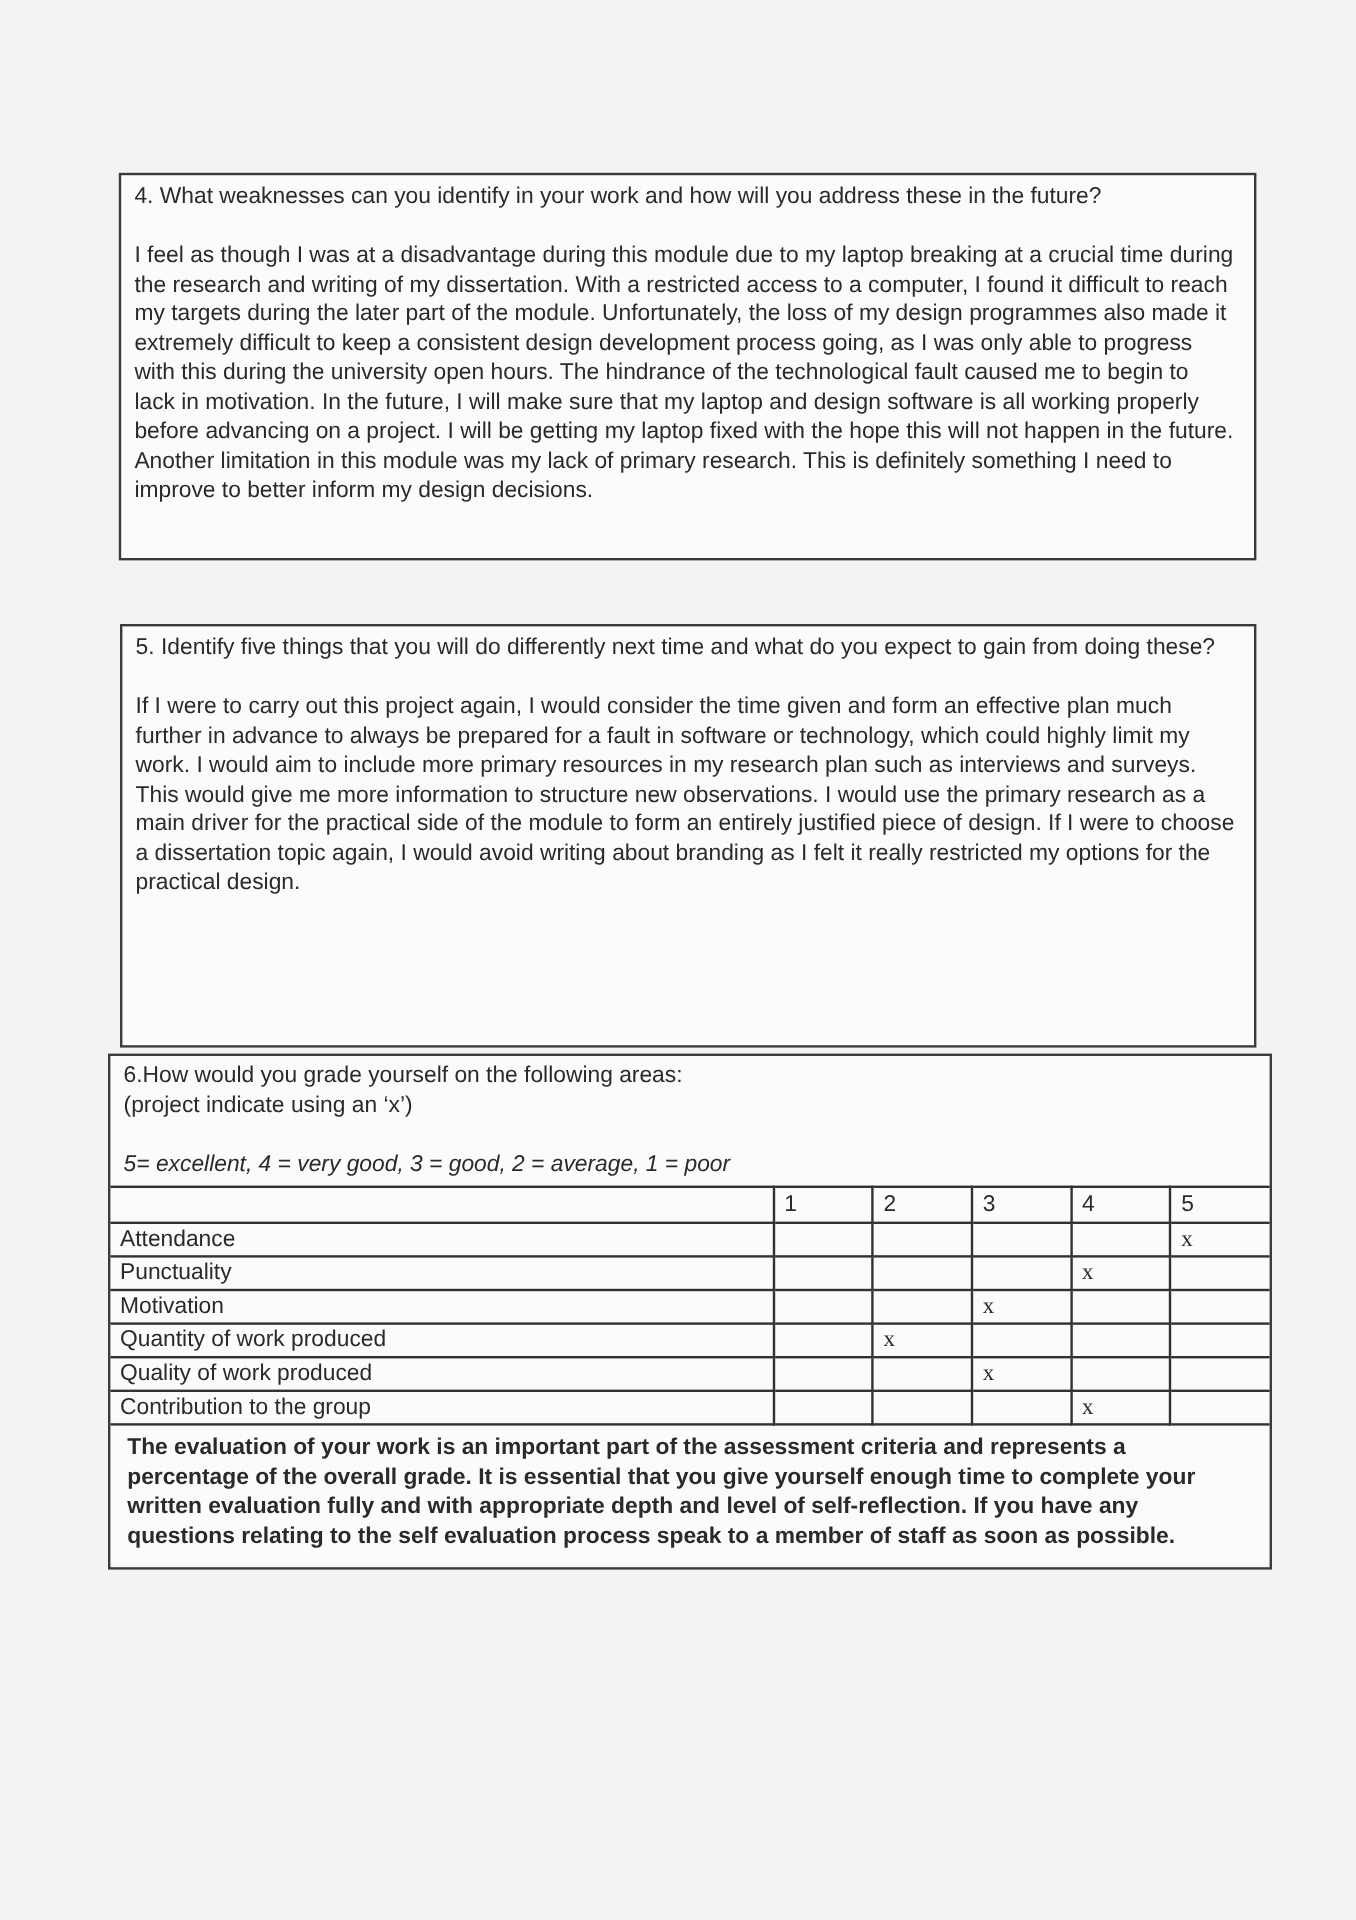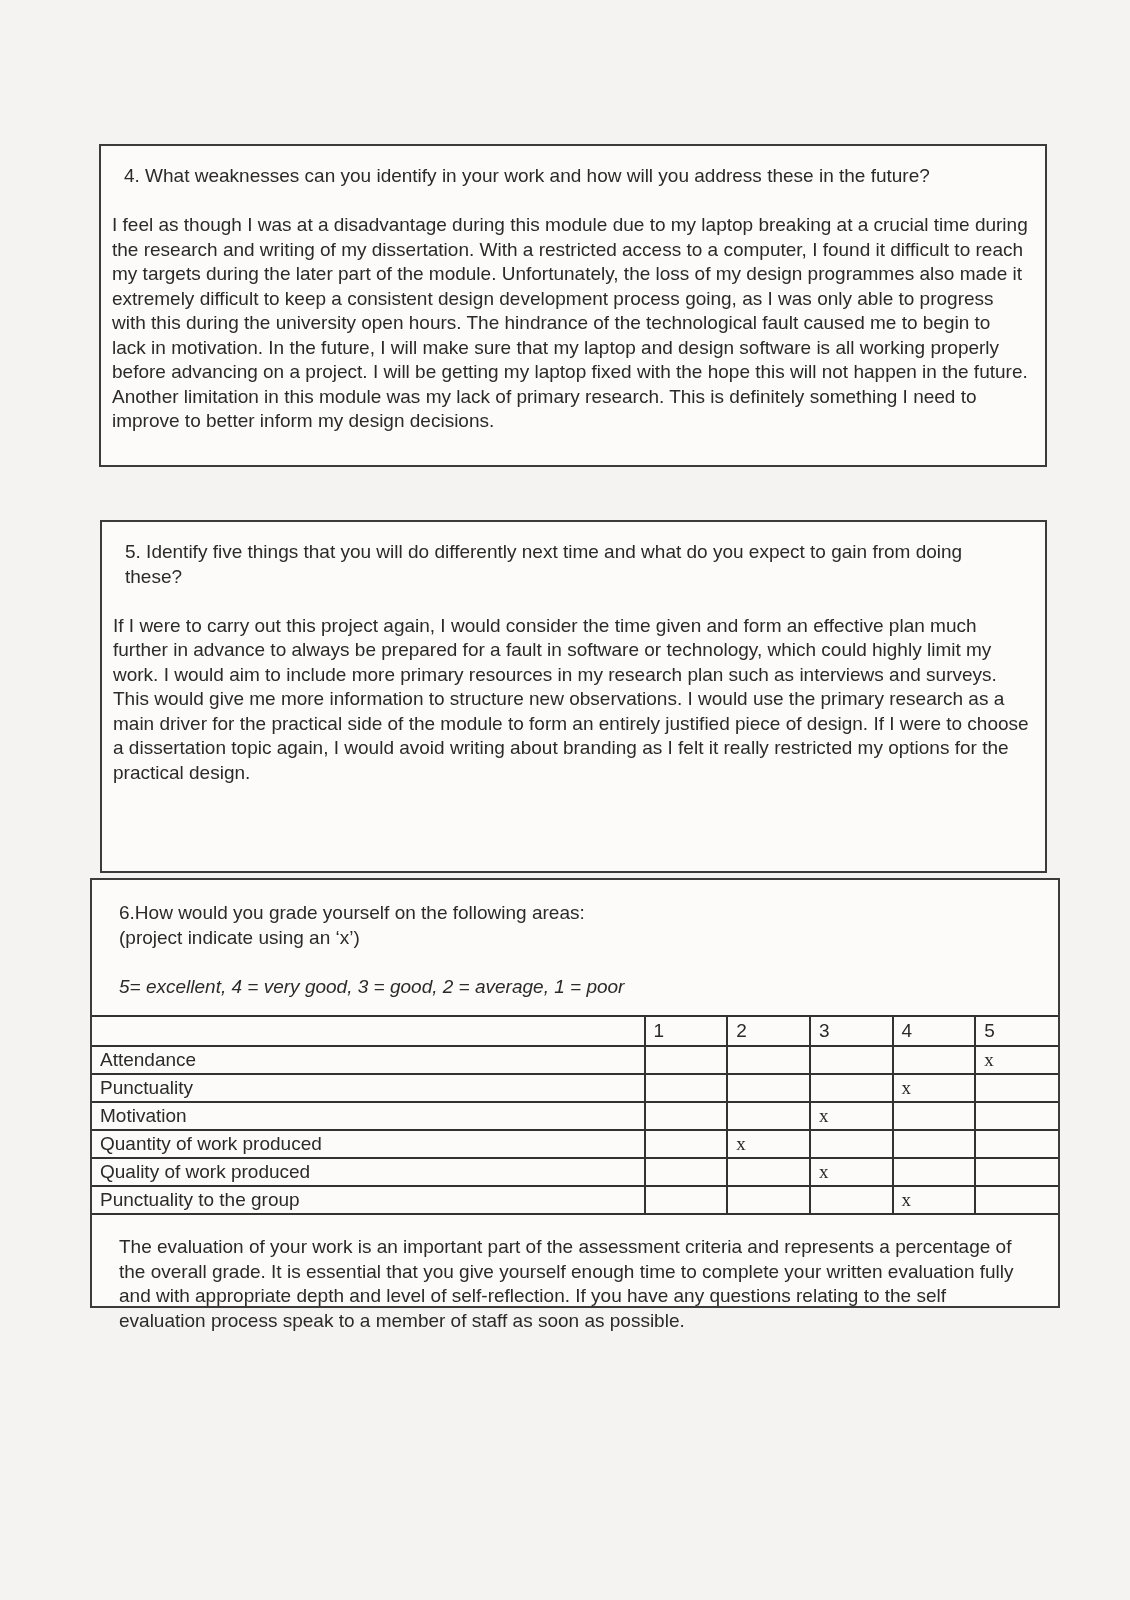--- a/index.html
+++ b/index.html
@@ -14,23 +14,23 @@
     position:absolute;
     box-sizing:border-box;
     background:#fcfbfa;
     border:2px solid #3b3b3b;
     font-size:19px;
     line-height:24.5px;
   }
   #box-q4{left:99px;top:144px;width:948px;height:323px;padding:6px 16px 10px 11px;}
   #box-q5{left:100px;top:520px;width:947px;height:353px;padding:6px 16px 10px 11px;}
   #box-q6{left:90px;top:878px;width:970px;height:430px;padding:0;}
-  .question{margin:12px;}
+  .question{margin:0;}
   .answer{margin:24.5px 0 0 0;}
-  .q6-head{padding:5px 14px 0 11px;margin:16px;}
+  .q6-head{padding:5px 14px 0 11px;margin:0;}
   .q6-head p{margin:0;}
   .scale-legend{margin-top:24.5px !important;font-style:italic;}
   table.grade{
     width:100%;
     border-collapse:collapse;
     table-layout:fixed;
     margin-top:5px;
   }
   table.grade td,table.grade th{
     border:2px solid #323232;
@@ -45,21 +45,21 @@
   }
   table.grade tr>*:first-child{border-left:none;}
   table.grade tr>*:last-child{border-right:none;}
   table.grade tr.header-row th{height:28px;}
   td.mark-cell{
     font-family:"Liberation Serif",serif;
     font-size:17px;
     text-align:center;
     padding:0;
   }
-  .note{padding:4px 12px 8px 11px;margin:16px;}
+  .note{padding:4px 12px 8px 11px;margin:3px;font-weight:bold;}
 </style>
 </head>
 <body>
 
 <div class="page">
 
   <div class="box" id="box-q4">
     <p class="question">4. What weaknesses can you identify in your work and how will you address these in the future?</p>
     <p class="answer">I feel as though I was at a disadvantage during this module due to my laptop breaking at a crucial time during the research and writing of my dissertation. With a restricted access to a computer, I found it difficult to reach my targets during the later part of the module. Unfortunately, the loss of my design programmes also made it extremely difficult to keep a consistent design development process going, as I was only able to progress with this during the university open hours. The hindrance of the technological fault caused me to begin to lack in motivation. In the future, I will make sure that my laptop and design software is all working properly before advancing on a project. I will be getting my laptop fixed with the hope this will not happen in the future. Another limitation in this module was my lack of primary research. This is definitely something I need to improve to better inform my design decisions.</p>
   </div>
@@ -128,21 +128,21 @@
       </tr>
       <tr>
         <td>Quality of work produced</td>
         <td class="mark-cell"></td>
         <td class="mark-cell"></td>
         <td class="mark-cell">x</td>
         <td class="mark-cell"></td>
         <td class="mark-cell"></td>
       </tr>
       <tr>
-        <td>Punctuality to the group</td>
+        <td>Contribution to the group</td>
         <td class="mark-cell"></td>
         <td class="mark-cell"></td>
         <td class="mark-cell"></td>
         <td class="mark-cell">x</td>
         <td class="mark-cell"></td>
       </tr>
     </tbody>
       </table>
 
     <p class="note">The evaluation of your work is an important part of the assessment criteria and represents a percentage of the overall grade. It is essential that you give yourself enough time to complete your written evaluation fully and with appropriate depth and level of self-reflection. If you have any questions relating to the self evaluation process speak to a member of staff as soon as possible.</p>

